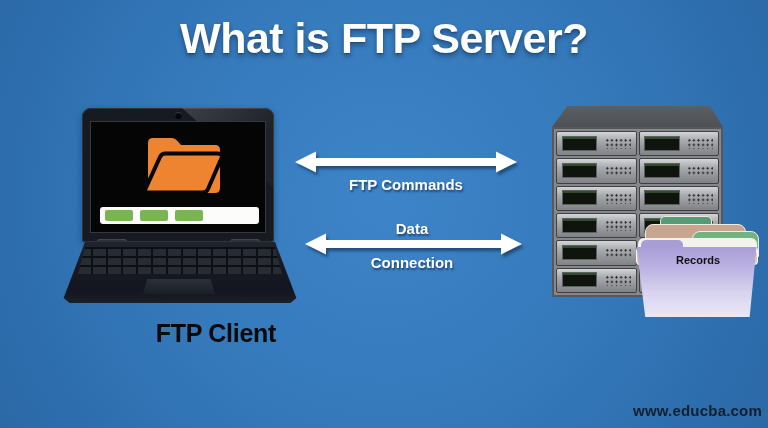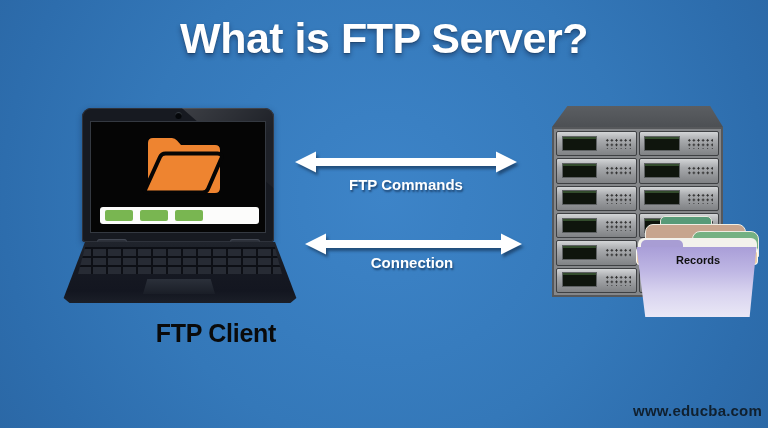--- a/index.html
+++ b/index.html
@@ -161,20 +161,21 @@
 
   <svg class="arrows-svg" viewBox="0 0 260 150">
     <g transform="translate(15,37)">
       <polygon fill="#ffffff" points="0,0 21,-10.5 21,-4 201,-4 201,-10.5 222,0 201,10.5 201,4 21,4 21,10.5"></polygon>
     </g>
     <g transform="translate(25,119)">
       <polygon fill="#ffffff" points="0,0 21,-10.5 21,-4 196,-4 196,-10.5 217,0 196,10.5 196,4 21,4 21,10.5"></polygon>
     </g>
   </svg>
   <div class="arrow-label al-2">FTP Commands</div>
+  <div class="arrow-label al-3">Data</div>
   <div class="arrow-label al-4">Connection</div>
 
   <div>
     <div class="rack-top"></div>
     <div class="rack-body">
       <div class="server-unit">
           <div class="unit-display"></div>
           <div class="unit-dots"></div>
         </div>
       <div class="server-unit">

